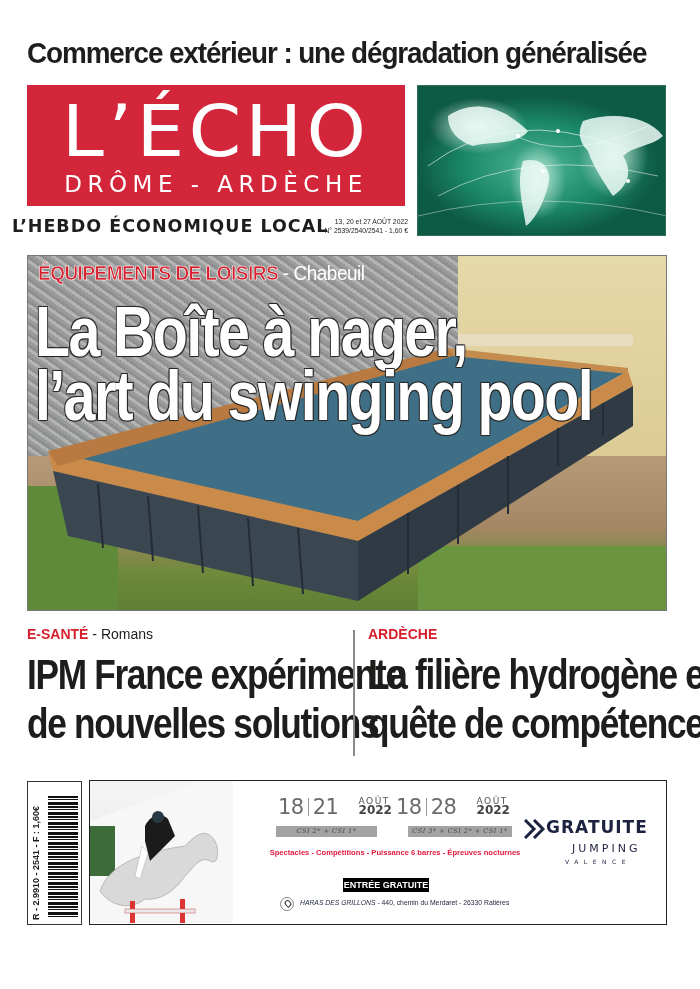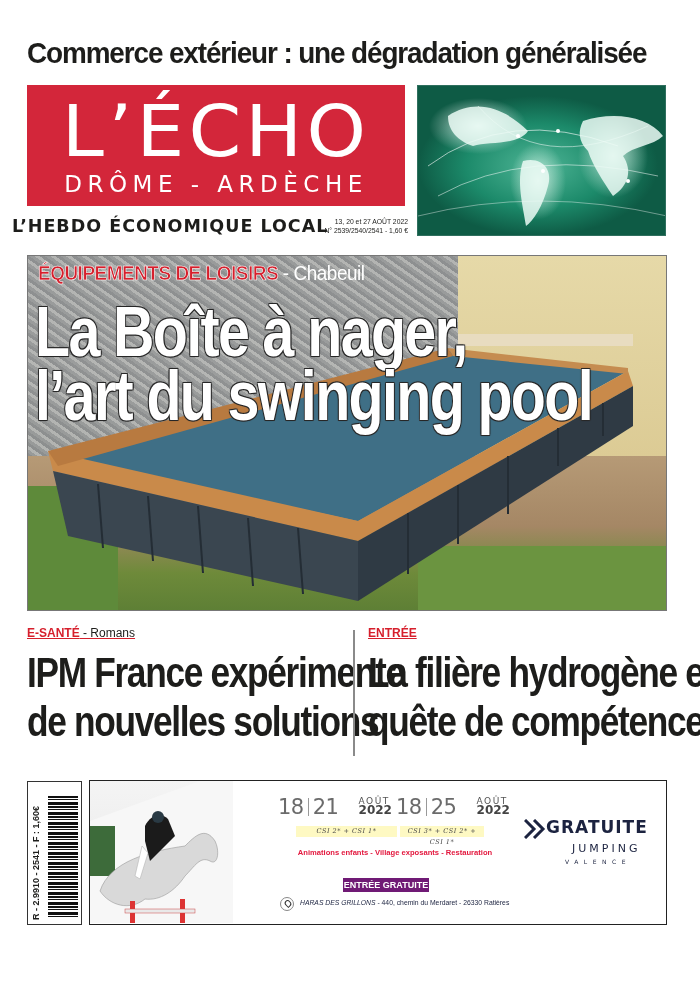--- a/index.html
+++ b/index.html
@@ -34,21 +34,21 @@
   .grass-right { position: absolute; left: 390px; top: 290px; width: 250px; height: 66px; background: #6b9440; }
   .pool { position: absolute; left: 0; top: 0; }
 
   .kicker { left: 38px; top: 261px; white-space: nowrap; font-family: "Liberation Sans", sans-serif; font-weight: bold; font-size: 21px; transform: scaleX(0.9); transform-origin: left top; letter-spacing: -0.5px; }
   .kicker .k-red { color: #d61f2c; -webkit-text-stroke: 0.6px #fff; }
   .kicker .k-place { color: #fff; font-weight: normal; }
 
   .photo-headline { left: 35px; top: 300px; width: 640px; font-family: "Liberation Sans", sans-serif; font-weight: bold; font-size: 70px; line-height: 64px; color: #fff; letter-spacing: -2px; transform: scaleX(0.82); transform-origin: left top; text-shadow: 0 0 2px #000, 1px 1px 0 #333, -1px -1px 0 #333, 1px -1px 0 #333, -1px 1px 0 #333; white-space: nowrap; }
 
   .col { top: 626px; }
-  .col-kicker { font-family: "Liberation Sans", sans-serif; font-weight: bold; font-size: 12px; color: #d61f2c; white-space: nowrap; text-decoration: underline; }
+  .col-kicker { font-family: "Liberation Sans", sans-serif; font-weight: bold; font-size: 14px; color: #d61f2c; white-space: nowrap; }
   .col-kicker .place { color: #1d1d1b; font-weight: normal; }
   .col-headline { margin-top: 8px; font-family: "Liberation Sans", sans-serif; font-weight: bold; font-size: 43px; line-height: 49px; letter-spacing: -1.6px; color: #1d1d1b; white-space: nowrap; transform: scaleX(0.82); transform-origin: left top; }
   .col-left { left: 27px; }
   .col-right { left: 368px; }
   .divider { left: 353px; top: 630px; width: 2px; height: 126px; background: #8a8a8a; }
 
   .barcode-box { left: 27px; top: 781px; width: 55px; height: 144px; border: 1.5px solid #333; background: #fff; }
   .barcode-text { position: absolute; left: 3px; top: 138px; transform: rotate(-90deg); transform-origin: left top; font-family: "Liberation Sans", sans-serif; font-weight: bold; font-size: 9px; white-space: nowrap; color: #1d1d1b; }
   .bars { position: absolute; left: 20px; top: 14px; width: 30px; height: 121px;
     background: repeating-linear-gradient(180deg, #111 0 2px, #fff 2px 3px, #111 3px 4px, #fff 4px 6px, #111 6px 9px, #fff 9px 10px); }
@@ -59,26 +59,26 @@
 
   .dates { position: absolute; top: 14px; font-family: "DejaVu Sans", sans-serif; color: #666; white-space: nowrap; }
   .dates .big { font-size: 21px; font-weight: normal; letter-spacing: -0.5px; color: #6b6b6b; }
   .dates .sep { display: inline-block; width: 1px; height: 18px; background: #999; margin: 0 4px; vertical-align: -2px; }
   .dates .mo { display: inline-block; vertical-align: top; margin-left: 15px; line-height: 9px; }
   .dates .mo .m { font-size: 9px; letter-spacing: 1.5px; color: #555; display: block; margin-top: 2px; }
   .dates .mo .y { font-size: 12px; font-weight: bold; color: #444; display: block; }
   .d1 { left: 188px; }
   .d2 { left: 306px; }
 
-  .csi { position: absolute; top: 45px; height: 11px; background: #fef9c3; font-family: "DejaVu Serif", serif; font-style: italic; font-size: 6.5px; line-height: 11px; text-align: center; color: #444; letter-spacing: 0.5px; margin-left: 20px; }
+  .csi { position: absolute; top: 45px; height: 11px; background: #a3a3a3; font-family: "DejaVu Serif", serif; font-style: italic; font-size: 6.5px; line-height: 11px; text-align: center; color: #444; letter-spacing: 0.5px; }
   .csi1 { left: 186px; width: 101px; }
-  .csi2 { left: 290px; width: 84px; }
+  .csi2 { left: 318px; width: 104px; }
 
   .events { position: absolute; left: 160px; top: 67px; width: 290px; text-align: center; font-family: "Liberation Sans", sans-serif; font-weight: bold; font-size: 7.6px; line-height: 10px; color: #e3183e; white-space: nowrap; }
-  .entree { position: absolute; left: 253px; top: 97px; width: 86px; height: 14px; background: #701a75; color: #fff; font-family: "Liberation Sans", sans-serif; font-weight: bold; font-size: 9px; line-height: 14px; text-align: center; }
+  .entree { position: absolute; left: 253px; top: 97px; width: 86px; height: 14px; background: #000000; color: #fff; font-family: "Liberation Sans", sans-serif; font-weight: bold; font-size: 9px; line-height: 14px; text-align: center; }
   .pin { position: absolute; left: 190px; top: 116px; width: 14px; height: 14px; border: 1px solid #888; border-radius: 50%; }
   .pin::after { content: ""; position: absolute; left: 4px; top: 2px; width: 4px; height: 5px; border: 1.3px solid #333; border-radius: 50% 50% 50% 0; transform: rotate(-45deg); }
   .address { position: absolute; left: 210px; top: 118px; font-family: "Liberation Sans", sans-serif; font-size: 6.8px; color: #1c2340; white-space: nowrap; }
   .address i { font-style: italic; }
 
   .hub-logo { position: absolute; left: 434px; top: 36px; width: 120px; }
   .hub-mark { position: absolute; left: 0; top: 2px; }
   .hub-name { position: absolute; left: 22px; top: 0; font-family: "DejaVu Sans", sans-serif; font-weight: bold; font-size: 17px; color: #1c2340; letter-spacing: 1px; }
   .hub-sub1 { position: absolute; left: 48px; top: 25px; font-family: "DejaVu Sans", sans-serif; font-size: 11px; color: #1c2340; letter-spacing: 3px; }
   .hub-sub2 { position: absolute; left: 41px; top: 41px; font-family: "DejaVu Sans", sans-serif; font-size: 6px; color: #1c2340; letter-spacing: 5.5px; }
@@ -160,21 +160,21 @@
   <div class="col-headline">
     <div>IPM France expérimente</div>
     <div>de nouvelles solutions</div>
   </div>
 </div>
 
 <div class="abs divider"></div>
 
 <div class="abs col col-right">
   <div class="col-kicker">
-    <span>ENTRÉE</span><span class="place"></span>
+    <span>ARDÈCHE</span><span class="place"></span>
   </div>
   <div class="col-headline">
     <div>La filière hydrogène en</div>
     <div>quête de compétences</div>
   </div>
 </div>
 
 <div class="abs barcode-box">
   <div class="barcode-text">R - 2.9910 - 2541 - F : 1,60€</div>
   <div class="bars"></div>
@@ -193,28 +193,28 @@
         <rect x="90" y="118" width="5" height="24" fill="#d33"></rect>
       <rect x="35" y="128" width="70" height="4" fill="#e9e9e9" stroke="#c44" stroke-width="0.5"></rect>
     </svg>
   </div>
 
   <div class="dates d1">
     <span class="big">18</span><span class="sep"></span><span class="big">21</span>
     <span class="mo"><span class="m">AOÛT</span><span class="y">2022</span></span>
   </div>
   <div class="dates d2">
-    <span class="big">18</span><span class="sep"></span><span class="big">25</span>
+    <span class="big">18</span><span class="sep"></span><span class="big">28</span>
     <span class="mo"><span class="m">AOÛT</span><span class="y">2022</span></span>
   </div>
   <div class="csi csi1">CSI 2* + CSI 1*</div>
   <div class="csi csi2">CSI 3* + CSI 2* + CSI 1*</div>
 
   <div class="events">
-    <div>Animations enfants - Village exposants - Restauration</div>
+    <div>Spectacles - Compétitions - Puissance 6 barres - Épreuves nocturnes</div>
   </div>
   <div class="entree">ENTRÉE GRATUITE</div>
   <div class="pin"></div>
   <div class="address"><i>HARAS DES GRILLONS</i><span> - 440, chemin du Merdaret - 26330 Ratières</span></div>
 
   <div class="hub-logo">
     <svg class="hub-mark" width="22" height="20" viewBox="0 0 22 20">
       <polyline points="1,1 10,10 1,19" fill="none" stroke="#1c2340" stroke-width="3"></polyline>
       <polyline points="10,1 19,10 10,19" fill="none" stroke="#1c2340" stroke-width="3"></polyline>
     </svg>

